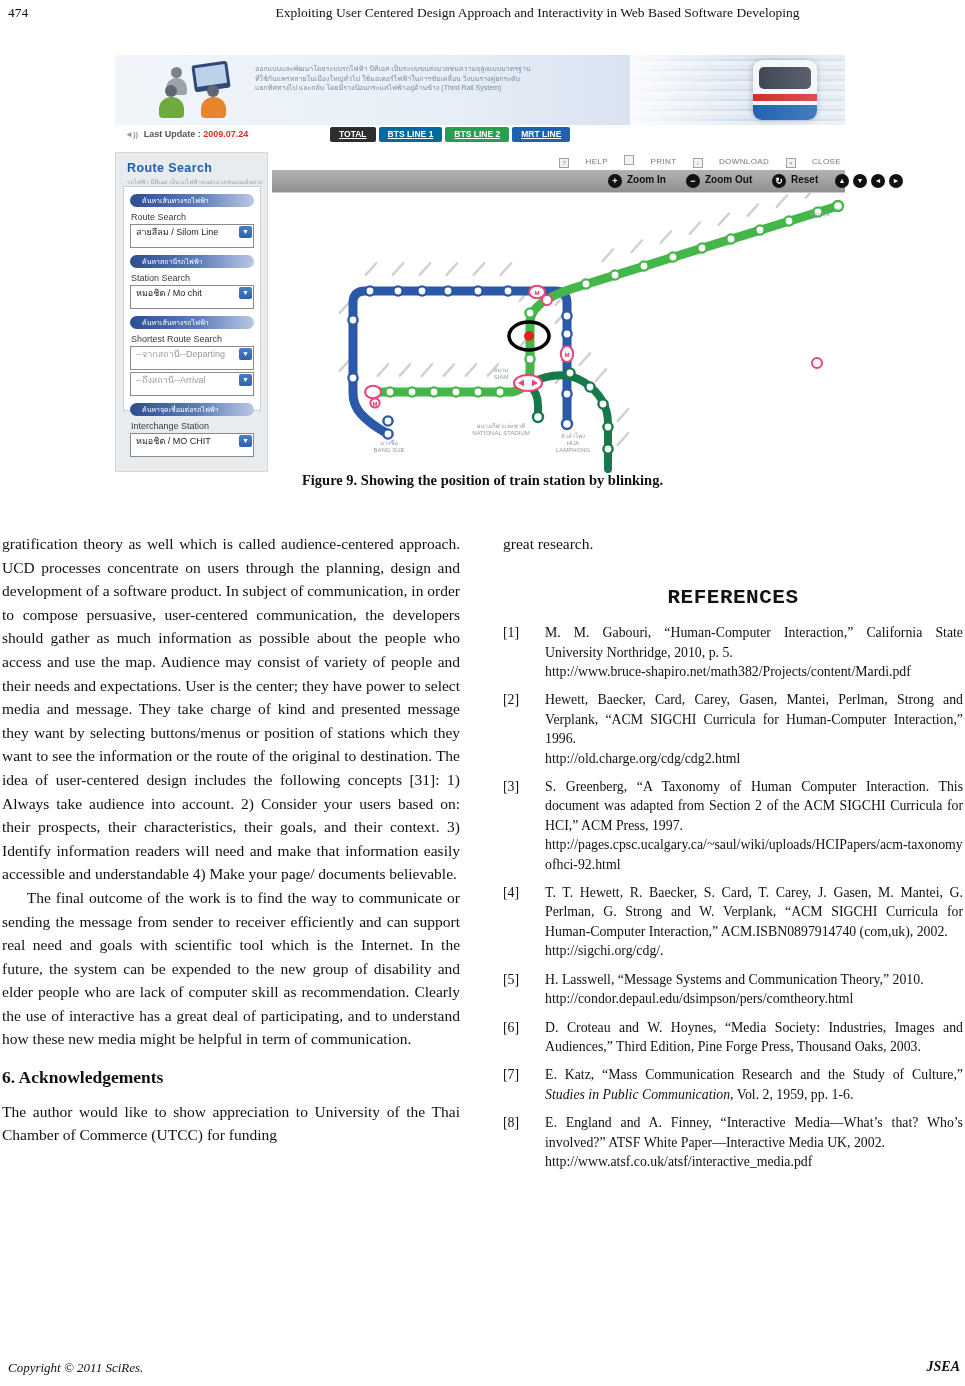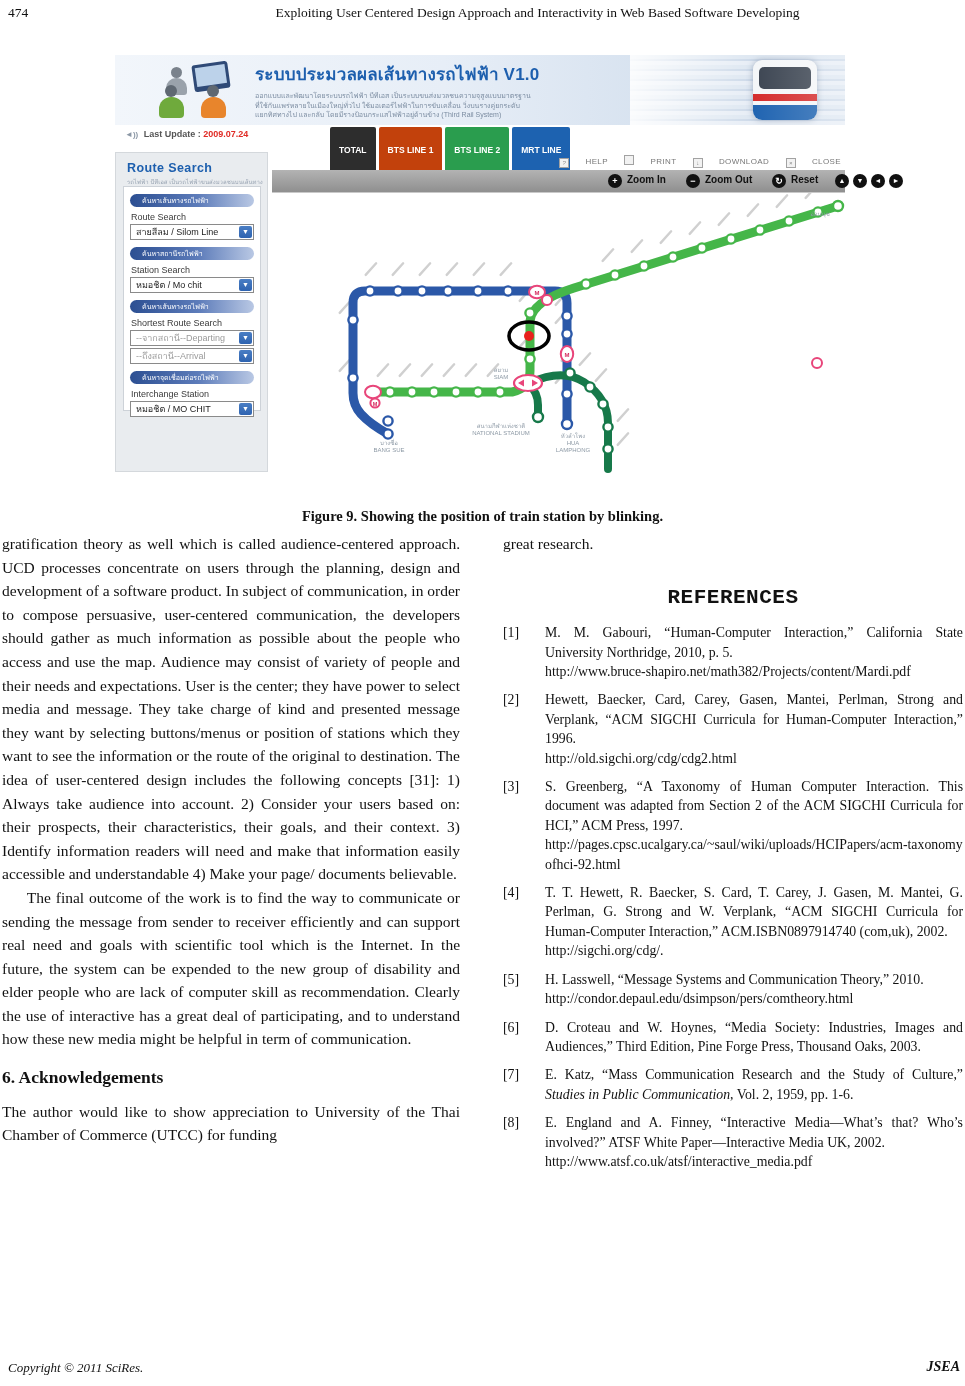--- a/index.html
+++ b/index.html
@@ -37,57 +37,57 @@
   .train-face{position:absolute;right:28px;top:5px;width:64px;height:60px;border-radius:9px;background:#f4f6f8;box-shadow:0 0 6px rgba(80,100,130,.45);}
   .train-face .shield{position:absolute;left:6px;top:7px;right:6px;height:22px;background:#3a4350;border-radius:5px;}
   .train-face .red{position:absolute;left:0;top:34px;right:0;height:7px;background:#d42a2a;}
   .train-face .blue{position:absolute;left:0;bottom:0;right:0;height:15px;background:#1d62b0;border-radius:0 0 9px 9px;}
   .train-blur{position:absolute;inset:0;background:linear-gradient(90deg,rgba(255,255,255,.85),rgba(255,255,255,0) 55%,rgba(255,255,255,.25));}
   
   .update-row{position:absolute;left:10px;top:74px;font-size:9px;font-weight:bold;color:#555;}
   .spk{color:#8b97a5;font-size:8px;margin-right:3px;}
   .upd-date{color:#e02b25;}
   .tabs{position:absolute;left:215px;top:72px;display:flex;gap:3px;}
-  .tab{height:15px;line-height:15px;padding:16px 9px;font-size:8.5px;font-weight:bold;color:#fff;
-       border-radius:2px;text-align:center;}
+  .tab{height:15px;line-height:15px;padding:0 9px;font-size:8.5px;font-weight:bold;color:#fff;
+       border-radius:2px;text-align:center;text-decoration:underline;}
   .tab.total{background:#2d2d2d;}
-  .tab.bts1{background:#c2410c;}
+  .tab.bts1{background:#0369a1;}
   .tab.bts2{background:#2a9d4e;}
   .tab.mrt{background:#1d62b0;}
 
   
   .sidebar{position:absolute;left:0;top:97px;width:153px;height:320px;background:#e9ecef;border:1px solid #d4d8dc;box-sizing:border-box;}
   .sb-title{margin:8px 0 0 11px;font-size:12.5px;font-weight:bold;color:#1d5fae;letter-spacing:.4px;}
   .sb-sub{margin:2px 0 0 11px;font-size:6px;color:#97a3b2;}
   .sb-panel{position:absolute;left:7px;top:33px;width:138px;height:225px;background:#fff;border:1px solid #cdd2d8;box-sizing:border-box;}
   .sb-bar{margin:7px 6px 0 6px;height:13px;line-height:13px;border-radius:7px;
        background:linear-gradient(90deg,#2c4f92 0%,#5d7cba 55%,#b9c8e4 100%);
        color:#fff;font-size:7px;padding-left:12px;box-sizing:border-box;}
   .sb-label{margin:5px 0 2px 7px;font-size:9px;color:#3a3a3a;}
-  .dd{margin:0 6px 2px 6px;height:16px;border:1px solid #8a8a8a;background:#fff;position:relative;
+  .dd{margin:0 6px 2px 6px;height:24px;border:1px solid #8a8a8a;background:#fff;position:relative;
       font-size:9px;line-height:15px;color:#222;padding-left:5px;box-sizing:border-box;}
   .dd.dim{color:#9a9a9a;}
   .dd .dd-btn{position:absolute;right:1px;top:1px;width:13px;height:12px;background:linear-gradient(180deg,#4a7ec4,#2e63b0);
       color:#fff;font-size:7px;line-height:12px;text-align:center;border-radius:2px;}
 
   
   .help-row{position:absolute;left:157px;top:100px;width:569px;text-align:right;font-size:8px;color:#777;letter-spacing:.4px;}
   .help-row span{margin-left:14px;}
   .hic{display:inline-block;width:8px;height:8px;border:1px solid #a2a2a2;font-size:6px;line-height:8px;text-align:center;color:#888;vertical-align:-1px;margin-right:2px;background:#f2f2f2;}
   .map-toolbar{position:absolute;left:157px;top:115px;width:573px;height:22px;
       background:linear-gradient(180deg,#b3b3b3,#8f8f8f);box-sizing:border-box;}
   .mt-btn{position:absolute;top:4px;width:14px;height:14px;border-radius:50%;background:#111;color:#fff;
       font-size:9px;line-height:14px;text-align:center;font-weight:bold;}
   .mt-lbl{position:absolute;top:4px;font-size:10px;font-weight:bold;color:#111;}
   .map{position:absolute;left:157px;top:137px;width:573px;height:280px;background:#fff;border-top:1px solid #c9c9c9;}
   .map svg{position:absolute;left:0;top:0;}
   .mlabel{position:absolute;font-size:6px;line-height:7px;color:#8e9aa6;text-align:center;white-space:pre-line;}
 
   
-  .fig-caption{position:absolute;top:508px;left:0;width:100%;text-align:center;
+  .fig-caption{position:absolute;top:472px;left:0;width:100%;text-align:center;
       font-size:14.5px;font-weight:bold;font-family:"Liberation Serif",serif;}
 
   
   .columns{position:absolute;top:532px;left:2px;width:961px;display:flex;gap:43px;}
   .col{width:462px;font-size:15.5px;line-height:23.6px;text-align:justify;}
   .col.right{width:464px;}
   .p-indent{text-indent:1.6em;margin:0;}
   .p-plain{margin:0;}
   .ack-h{font-size:17.5px;font-weight:bold;margin:15px 0 10px 0;text-align:left;}
   .ref-h{font-size:21px;font-weight:bold;text-align:center;margin:30px 0 14px 0;letter-spacing:.5px;font-family:Liberation Mono, monospace;}
@@ -118,21 +118,20 @@
             <i></i>
           </div>
         <div class="p-back"></div>
         <div class="p-back-body"></div>
         <div class="p1-head"></div>
         <div class="p1-body"></div>
         <div class="p2-head"></div>
         <div class="p2-body"></div>
       </div>
       <div class="title-block">
-        <div class="app-title">ระบบประมวลผลเส้นทางรถไฟฟ้า V1.0</div>
         <div class="app-sub">
           <div>ออกแบบและพัฒนาโดยระบบรถไฟฟ้า บีทีเอส เป็นระบบขนส่งมวลชนความจุสูงแบบมาตรฐาน</div>
           <div>ที่ใช้กันแพร่หลายในเมืองใหญ่ทั่วไป ใช้มอเตอร์ไฟฟ้าในการขับเคลื่อน วิ่งบนรางคู่ยกระดับ</div>
           <div>แยกทิศทางไป และกลับ โดยมีรางป้อนกระแสไฟฟ้าอยู่ด้านข้าง (Third Rail System)</div>
         </div>
       </div>
       <div class="train-art">
         <div class="train-face">
           <div class="shield"></div>
             <div class="red"></div>
@@ -354,21 +353,21 @@
       <div class="ref-h">REFERENCES</div>
 
       <div class="ref">
         <span class="ref-num">[1]</span>
         <span class="ref-body"><span>M. M. Gabouri, “Human-Computer Interaction,” California State University Northridge, 2010, p. 5.</span>
           <div class="ref-url">http://www.bruce-shapiro.net/math382/Projects/content/Mardi.pdf</div></span>
       </div>
       <div class="ref">
         <span class="ref-num">[2]</span>
         <span class="ref-body"><span>Hewett, Baecker, Card, Carey, Gasen, Mantei, Perlman, Strong and Verplank, “ACM SIGCHI Curricula for Human-Computer Interaction,” 1996.</span>
-          <div class="ref-url">http://old.sigchi.org/cdg/cdg2.html</div></span>
+          <div class="ref-url">http://old.charge.org/cdg/cdg2.html</div></span>
       </div>
       <div class="ref">
         <span class="ref-num">[3]</span>
         <span class="ref-body"><span>S. Greenberg, “A Taxonomy of Human Computer Interaction. This document was adapted from Section 2 of the ACM SIGCHI Curricula for HCI,” ACM Press, 1997.</span>
           <div class="ref-url">http://pages.cpsc.ucalgary.ca/~saul/wiki/uploads/HCIPapers/acm-taxonomyofhci-92.html</div></span>
       </div>
       <div class="ref">
         <span class="ref-num">[4]</span>
         <span class="ref-body"><span>T. T. Hewett, R. Baecker, S. Card, T. Carey, J. Gasen, M. Mantei, G. Perlman, G. Strong and W. Verplank, “ACM SIGCHI Curricula for Human-Computer Interaction,” ACM.ISBN0897914740 (com,uk), 2002.</span>
           <div class="ref-url">http://sigchi.org/cdg/.</div></span>

